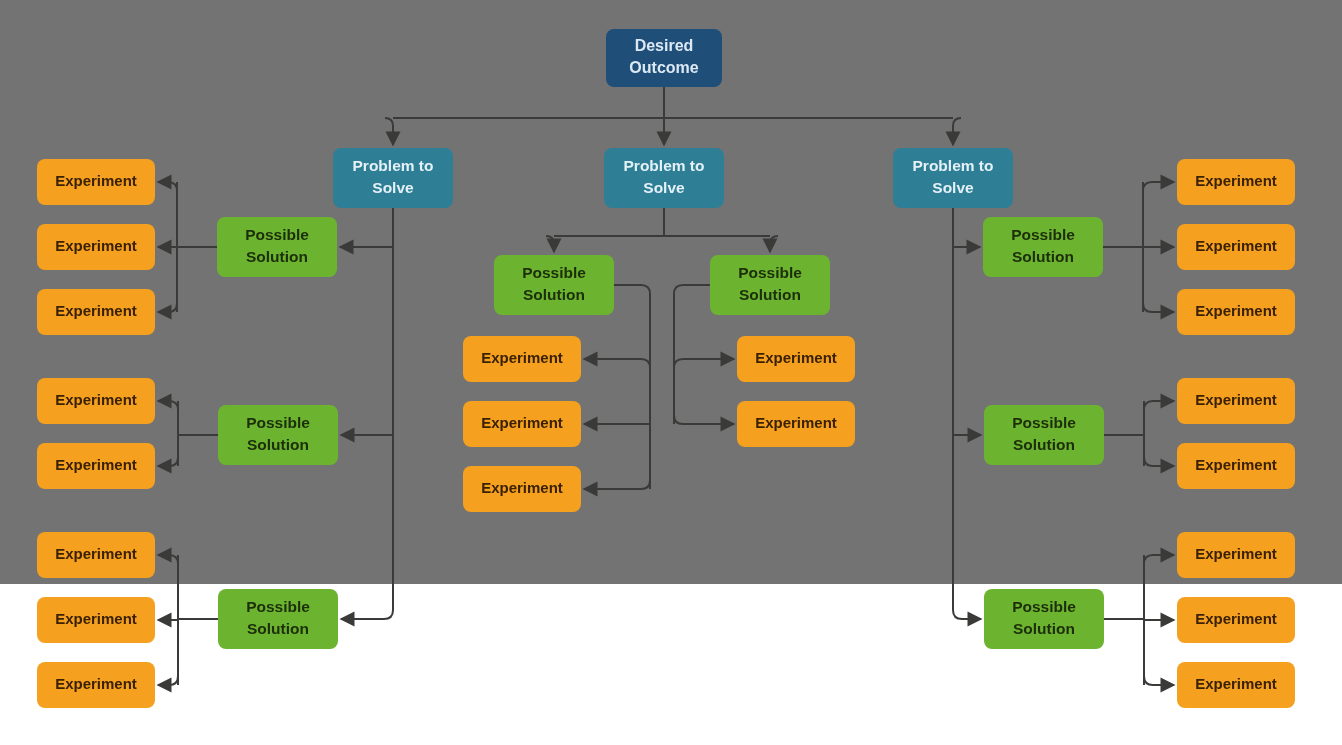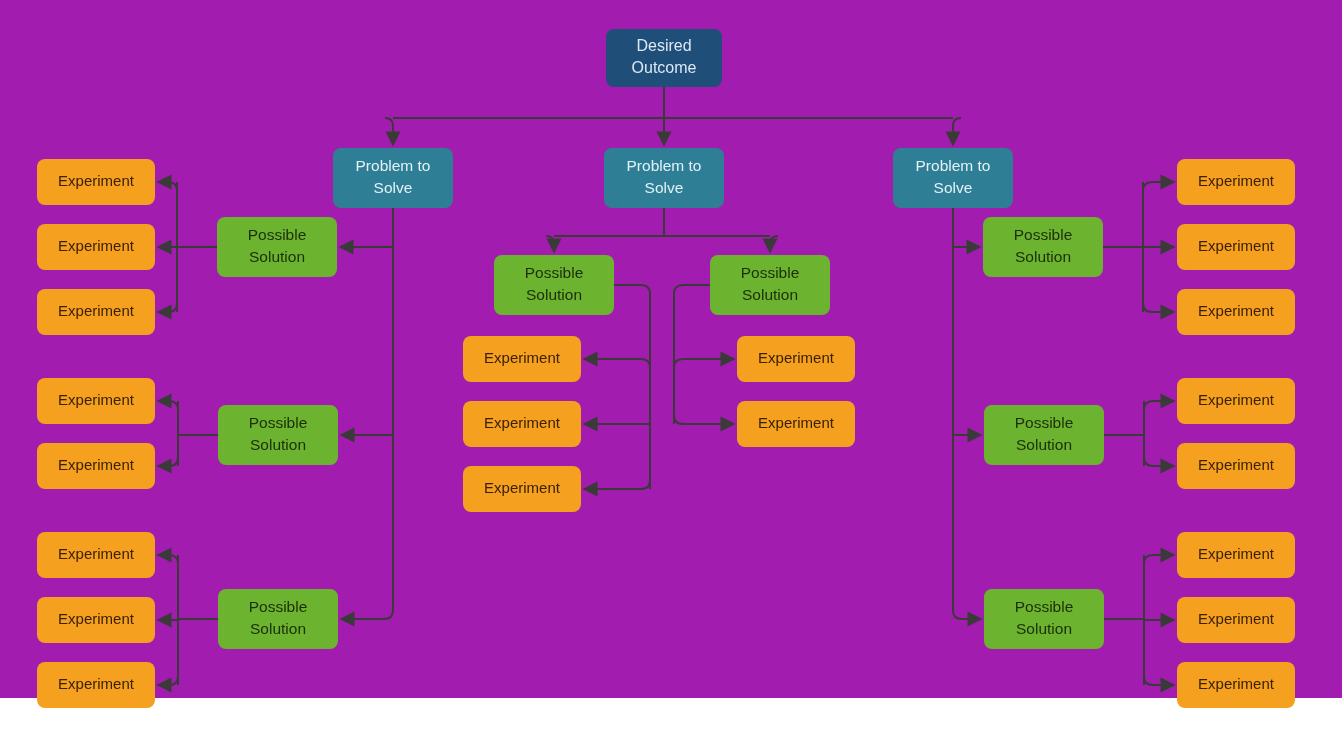--- a/index.html
+++ b/index.html
@@ -9,22 +9,23 @@
   }
   body {
     width: 1342px;
     height: 745px;
     font-family: "Liberation Sans", sans-serif;
     overflow: hidden;
   }
   #diagram-root {
     position: relative;
     width: 1342px;
-    height: 698px;
-    background: #a21caf;
+    height: 584px;
+    background: #737373;
+    font-weight: bold;
   }
   svg.layer {
     position: absolute;
     top: 0;
     left: 0;
     width: 1342px;
     height: 745px;
   }
   .node-label {
     font-family: "Liberation Sans", sans-serif;

